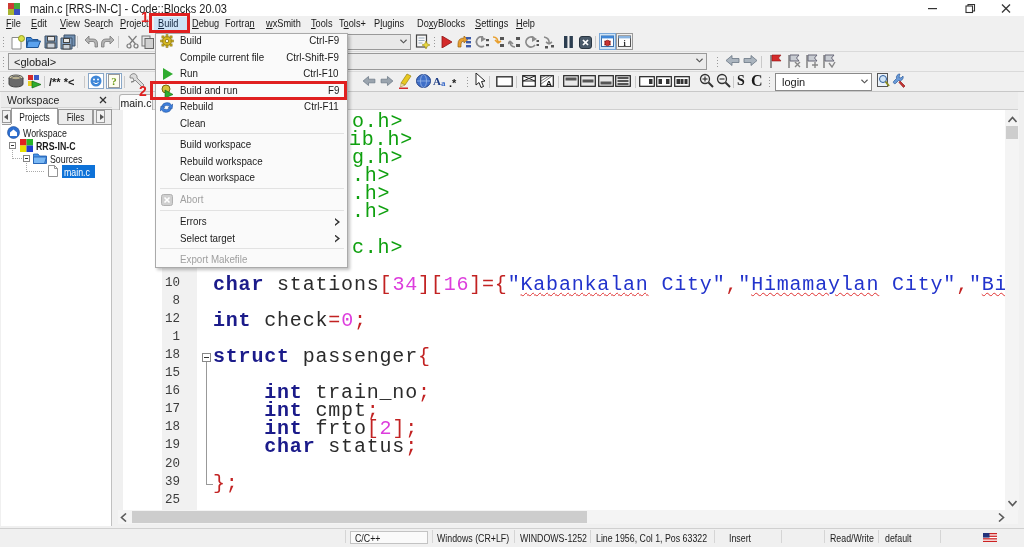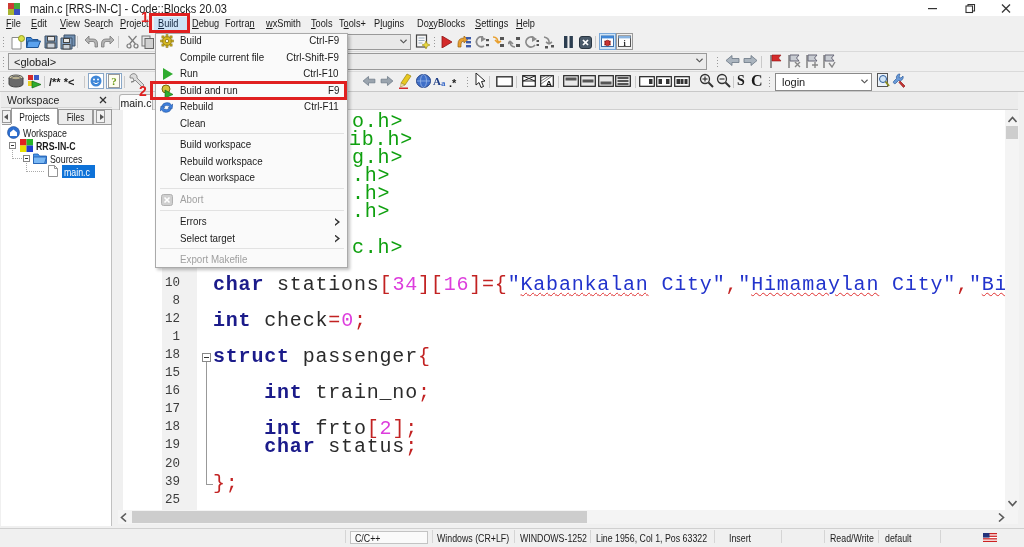--- a/index.html
+++ b/index.html
@@ -459,20 +459,21 @@
 <div class="cl grn" style="left:226px;top:20.7px">ib.h&gt;</div>
 <div class="cl grn" style="left:229px;top:38.8px">g.h&gt;</div>
 <div class="cl grn" style="left:229px;top:56.9px">.h&gt;</div>
 <div class="cl grn" style="left:229px;top:75px">.h&gt;</div>
 <div class="cl grn" style="left:229px;top:93.1px">.h&gt;</div>
 <div class="cl grn" style="left:229px;top:129.3px">c.h&gt;</div>
 <div class="cl" style="top:165.5px"><span class="kw">char</span> stations<span class="op">[</span><span class="num">34</span><span class="op">][</span><span class="num">16</span><span class="op">]={</span><span class="str">"<span class="wav">Kabankalan</span> City"</span><span class="op">,</span><span class="str">"<span class="wav">Himamaylan</span> City"</span><span class="op">,</span><span class="str">"<span class="wav">Binalbagan</span>\t"</span><span class="op">,</span><span class="str">"<span class="wav">Hiniga</span></span></div>
 <div class="cl" style="top:201.7px"><span class="kw">int</span> check<span class="op">=</span><span class="num">0</span><span class="op">;</span></div>
 <div class="cl" style="top:237.9px"><span class="kw">struct</span> passenger<span class="op">{</span></div>
 <div class="cl" style="top:274.1px">    <span class="kw">int</span> train_no<span class="op">;</span></div>
+<div class="cl" style="top:292.2px">    <span class="kw">int</span> cmpt<span class="op">;</span></div>
 <div class="cl" style="top:310.3px">    <span class="kw">int</span> frto<span class="op">[</span><span class="num">2</span><span class="op">];</span></div>
 <div class="cl" style="top:328.4px">    <span class="kw">char</span> status<span class="op">;</span></div>
 <div class="cl" style="top:364.6px"><span class="op">};</span></div>
 <div class="abs" style="left:79px;top:242.5px;width:9px;height:9px;border:1px solid #888;background:#fff"></div>
 <div class="abs" style="left:81px;top:246.5px;width:5px;height:1px;background:#333"></div>
 <div class="abs" style="left:83px;top:252px;width:1px;height:122px;background:#999"></div>
 <div class="abs" style="left:83px;top:373.6px;width:7px;height:1px;background:#999"></div>
 </div>
 <div class="abs" id="vsb"></div>
 <svg class="abs" style="left:1008px;top:116px" width="9" height="8" viewBox="0 0 9 8">

